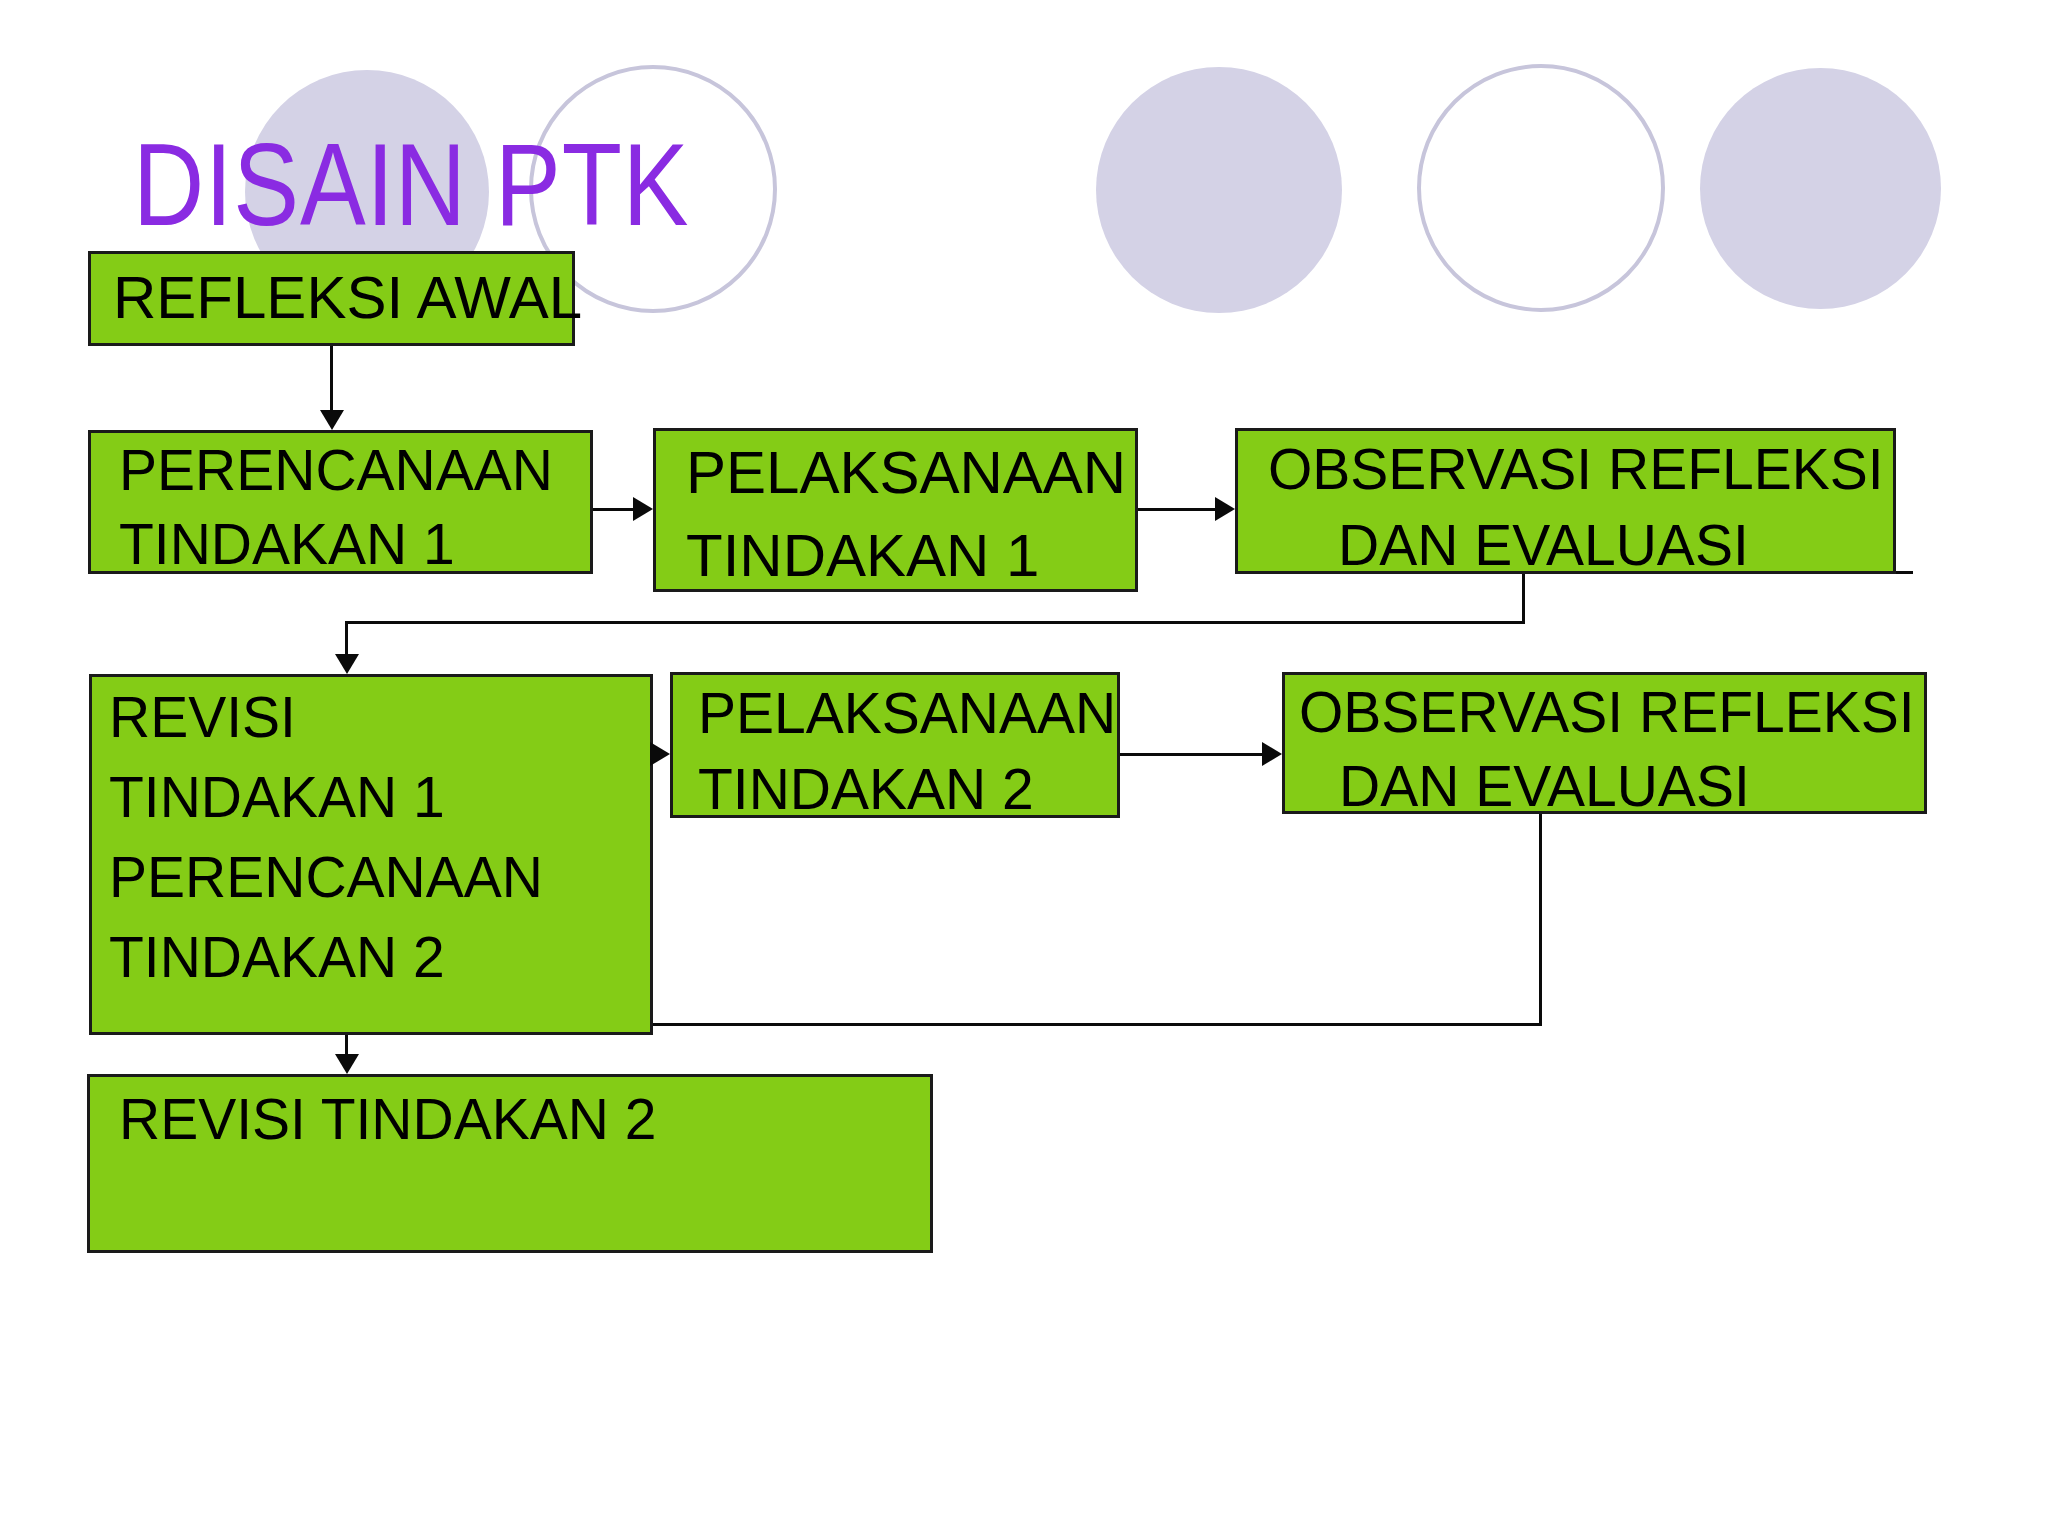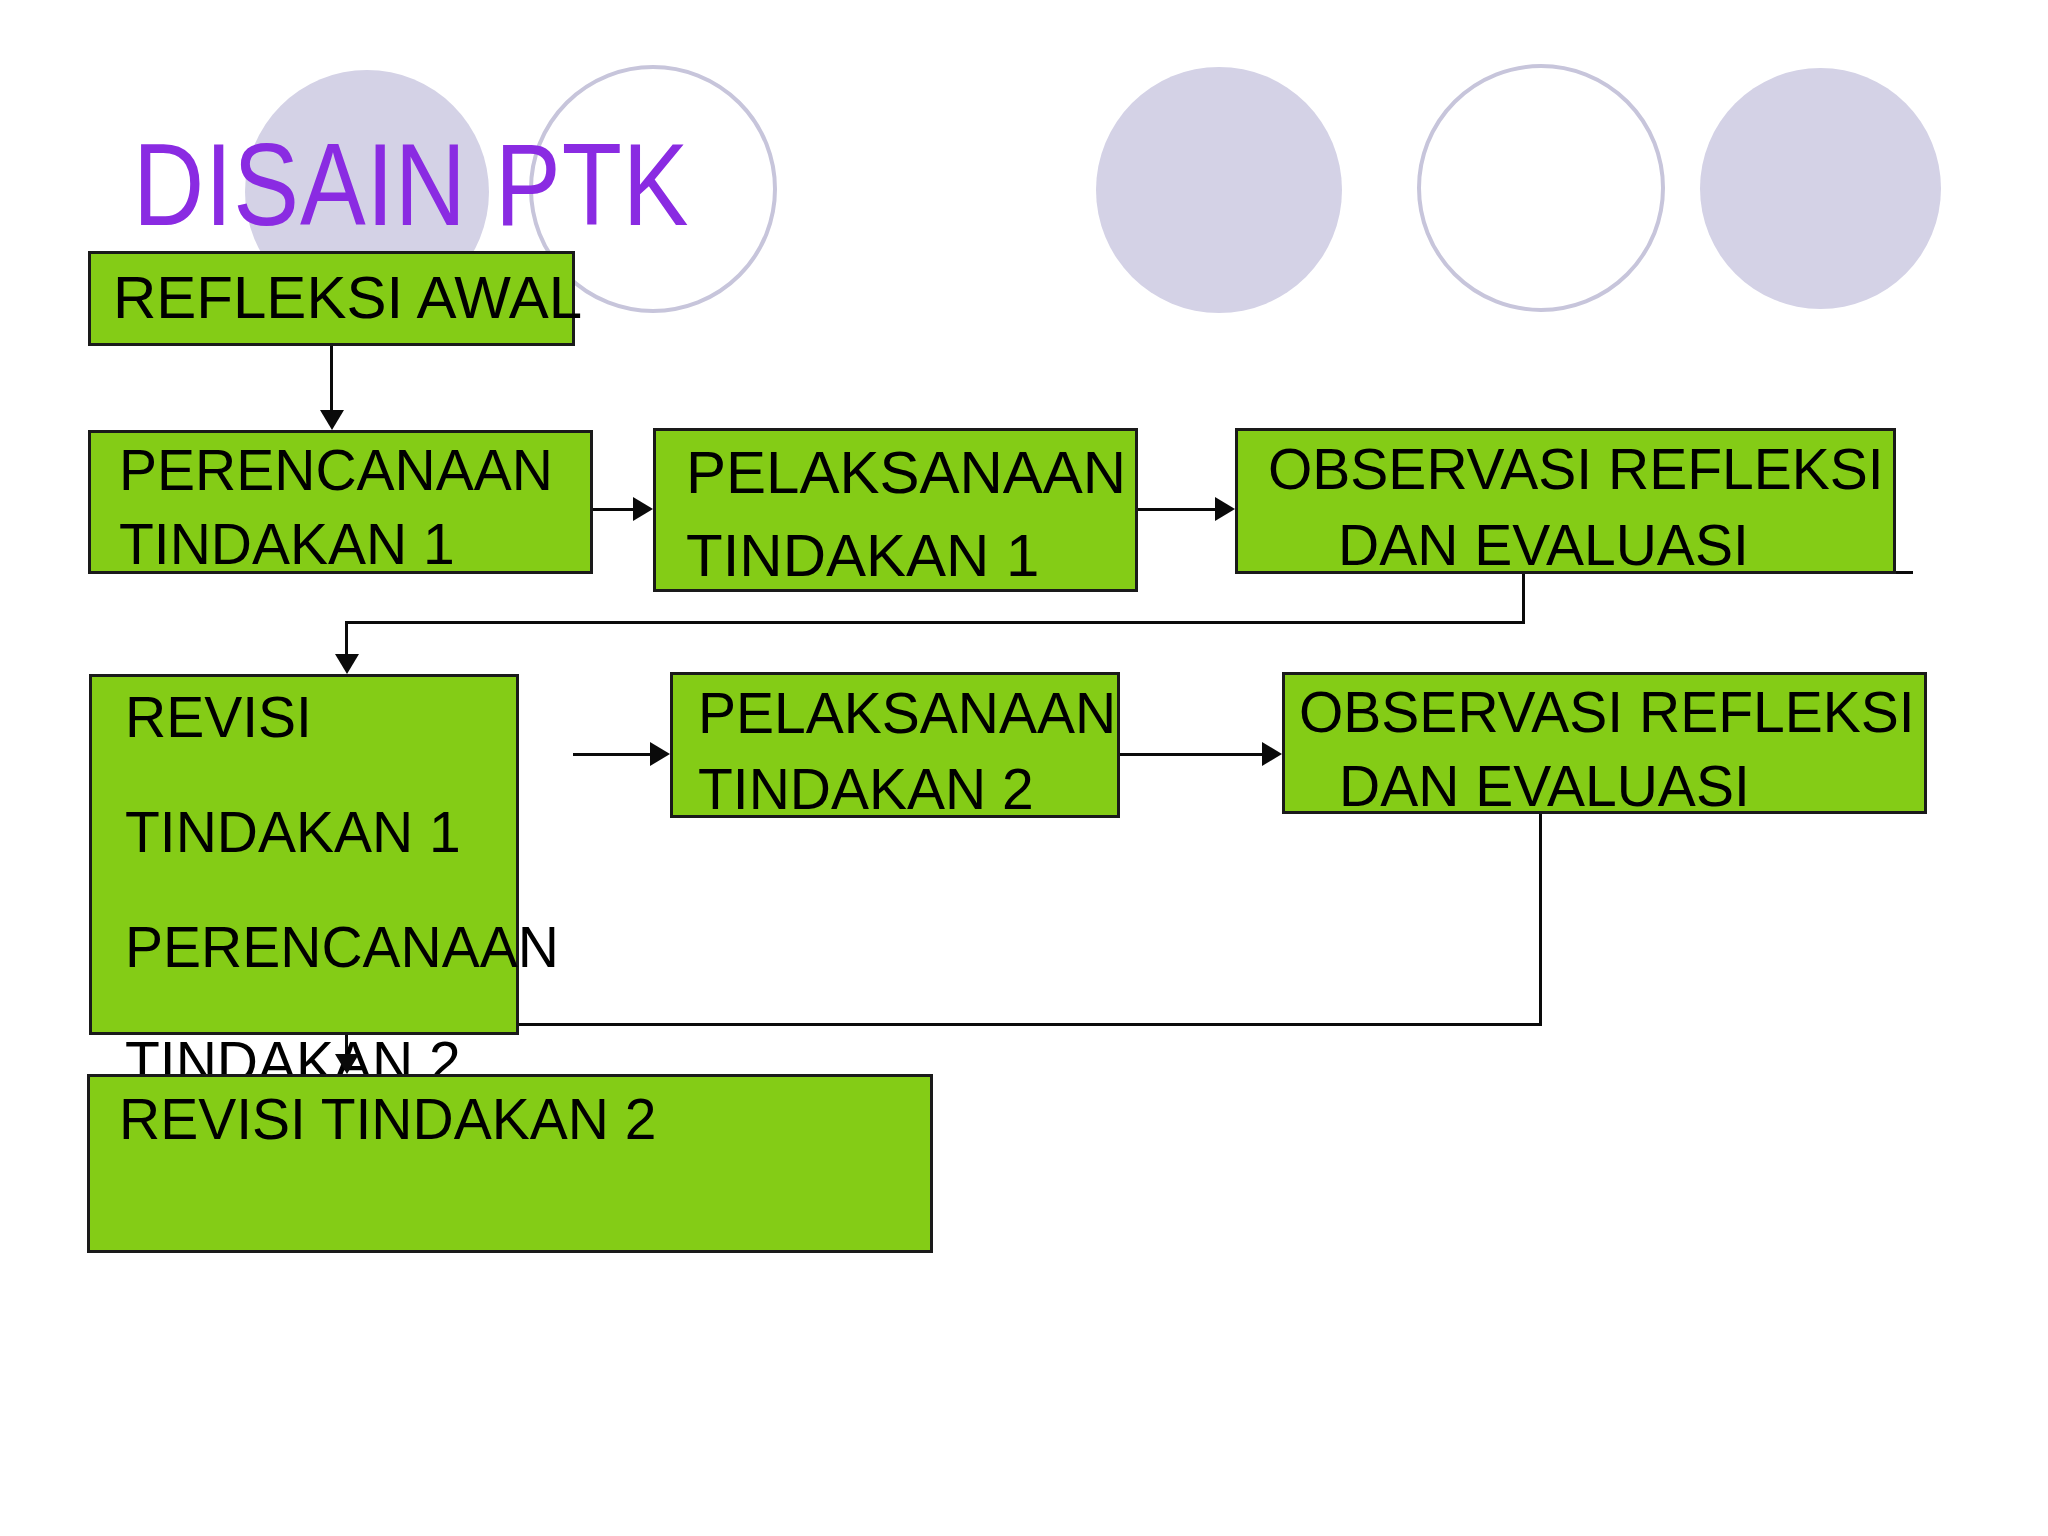--- a/index.html
+++ b/index.html
@@ -46,21 +46,21 @@
     display:flex;flex-direction:column;justify-content:flex-start;
     font-size:57px;line-height:80px;
     white-space:nowrap;
   }
   .node .line{display:block;}
   .n-refleksi     {left:88px;  top:251px; width:487px; height:95px; font-size:60px;line-height:88px;padding-left:22px;}
   .n-perencanaan1 {left:88px;  top:430px; width:505px; height:144px;line-height:74px;padding-left:28px;}
   .n-pelaksanaan1 {left:653px; top:428px; width:485px; height:164px;font-size:60px;line-height:83px;padding-left:30px;}
   .n-observasi1   {left:1235px;top:428px; width:661px; height:146px;line-height:76px;padding-left:30px;}
   .n-observasi1 .indent{padding-left:70px;}
-  .n-revisi1      {left:89px;  top:674px; width:430px; height:361px;line-height:80px;padding-left:33px;gap:35px;}
+  .n-revisi1      {left:89px;  top:674px; width:564px; height:361px;line-height:80px;padding-left:17px;}
   .n-pelaksanaan2 {left:670px; top:672px; width:450px; height:146px;line-height:76px;padding-left:25px;}
   .n-observasi2   {left:1282px;top:672px; width:645px; height:142px;line-height:74px;padding-left:14px;}
   .n-observasi2 .indent{padding-left:40px;}
   .n-revisi2      {left:87px;  top:1074px;width:846px; height:179px;line-height:84px;padding-left:29px;}
 
   
   .cline{position:absolute;background:var(--line-color);z-index:1;}
   
   .arrow-down{
     position:absolute;width:0;height:0;z-index:3;

